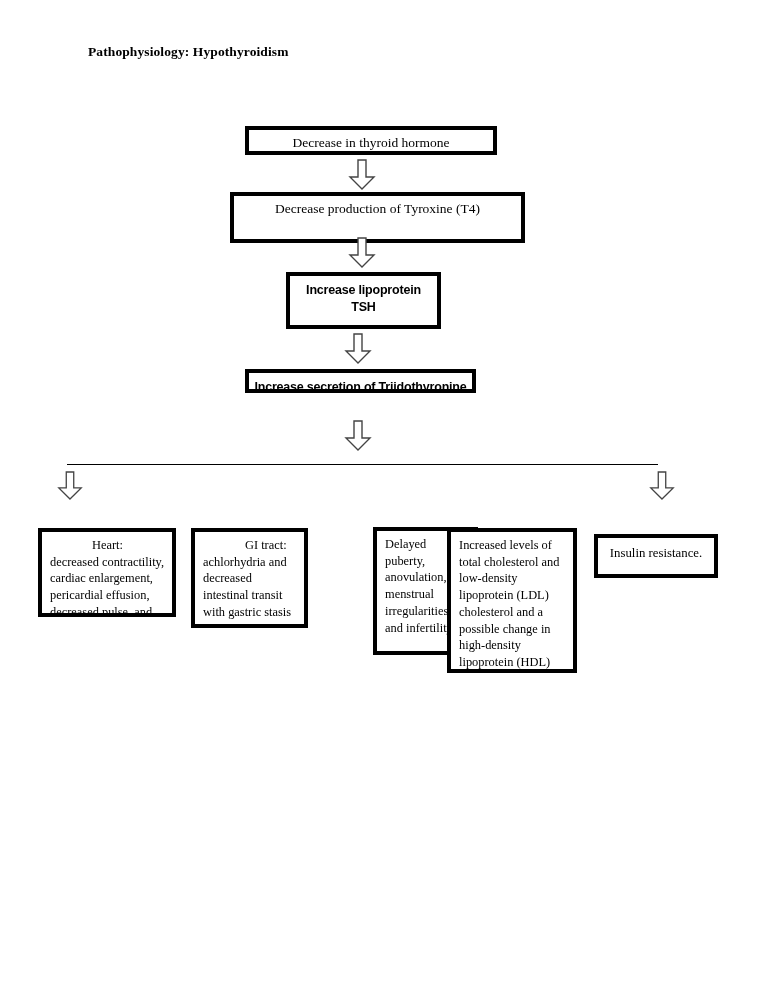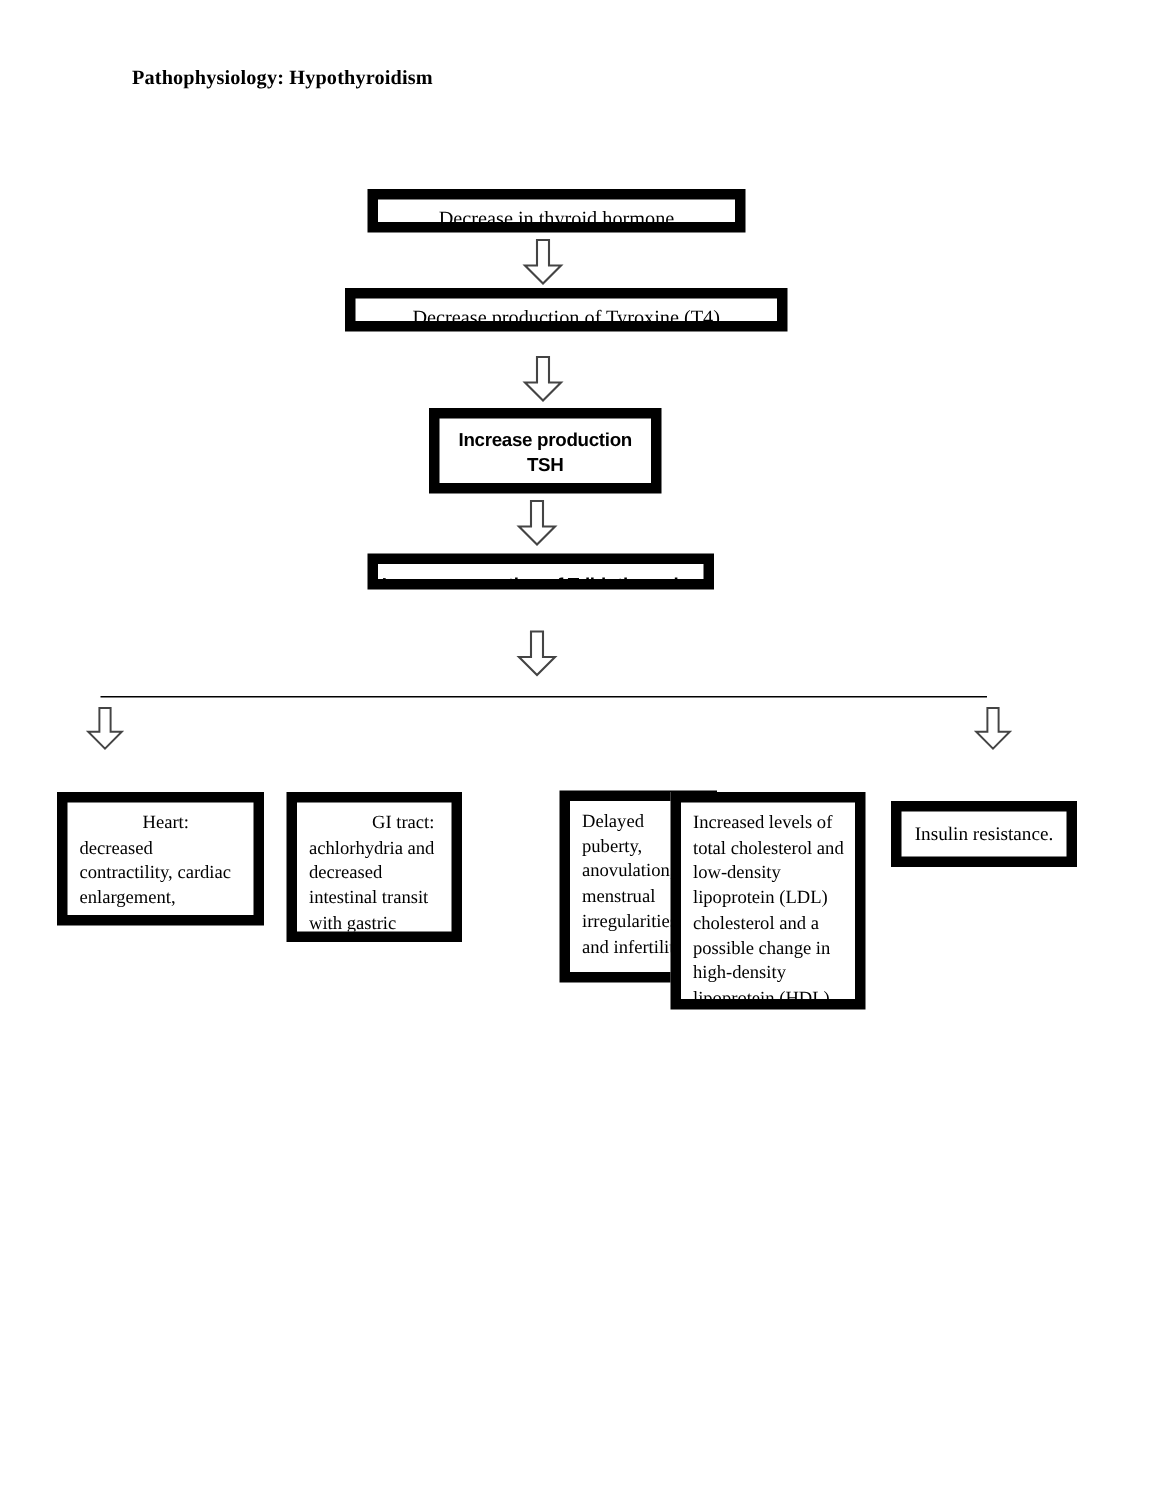--- a/index.html
+++ b/index.html
@@ -31,21 +31,21 @@
     font-family: "Liberation Serif", serif;
     font-weight: bold;
     font-size: 13.5px;
     letter-spacing: 0.1px;
     white-space: nowrap;
   }
 
   
   .box {
     position: absolute;
-    border: 7px solid #000000;
+    border: 4px solid #000000;
     box-sizing: border-box;
     background: #ffffff;
     overflow: hidden;
   }
 
   
   .box-serif {
     font-family: "Liberation Serif", serif;
     font-size: 13.5px;
     text-align: center;
@@ -121,32 +121,32 @@
   <div class="box box-serif" style="left:245px; top:126px; width:252px; height:29px;">
     <span class="txt">Decrease in thyroid hormone</span>
   </div>
 
   <div class="arrow" style="left:347px; top:159px;">
     <svg width="30" height="32" viewBox="0 0 30 32">
       <path d="M11 1 L19 1 L19 18 L27 18 L15 30 L3 18 L11 18 Z" fill="#ffffff" stroke="#444444" stroke-width="1.4"></path>
     </svg>
   </div>
 
-  <div class="box box-serif" style="left:230px; top:192px; width:295px; height:29px;">
+  <div class="box box-serif" style="left:230px; top:192px; width:295px; height:51px;">
     <span class="txt">Decrease production of Tyroxine (T4)</span>
   </div>
 
   <div class="arrow" style="left:347px; top:237px;">
     <svg width="30" height="32" viewBox="0 0 30 32">
       <path d="M11 1 L19 1 L19 18 L27 18 L15 30 L3 18 L11 18 Z" fill="#ffffff" stroke="#444444" stroke-width="1.4"></path>
     </svg>
   </div>
 
   <div class="box box-sans" style="left:286px; top:272px; width:155px; height:57px;">
-    <span class="txt">Increase production</span>
+    <span class="txt">Increase lipoprotein</span>
     <span class="l2">TSH</span>
   </div>
 
   <div class="arrow" style="left:343px; top:333px;">
     <svg width="30" height="32" viewBox="0 0 30 32">
       <path d="M11 1 L19 1 L19 18 L27 18 L15 30 L3 18 L11 18 Z" fill="#ffffff" stroke="#444444" stroke-width="1.4"></path>
     </svg>
   </div>
 
   <div class="box box-sans" style="left:245px; top:369px; width:231px; height:24px;">

